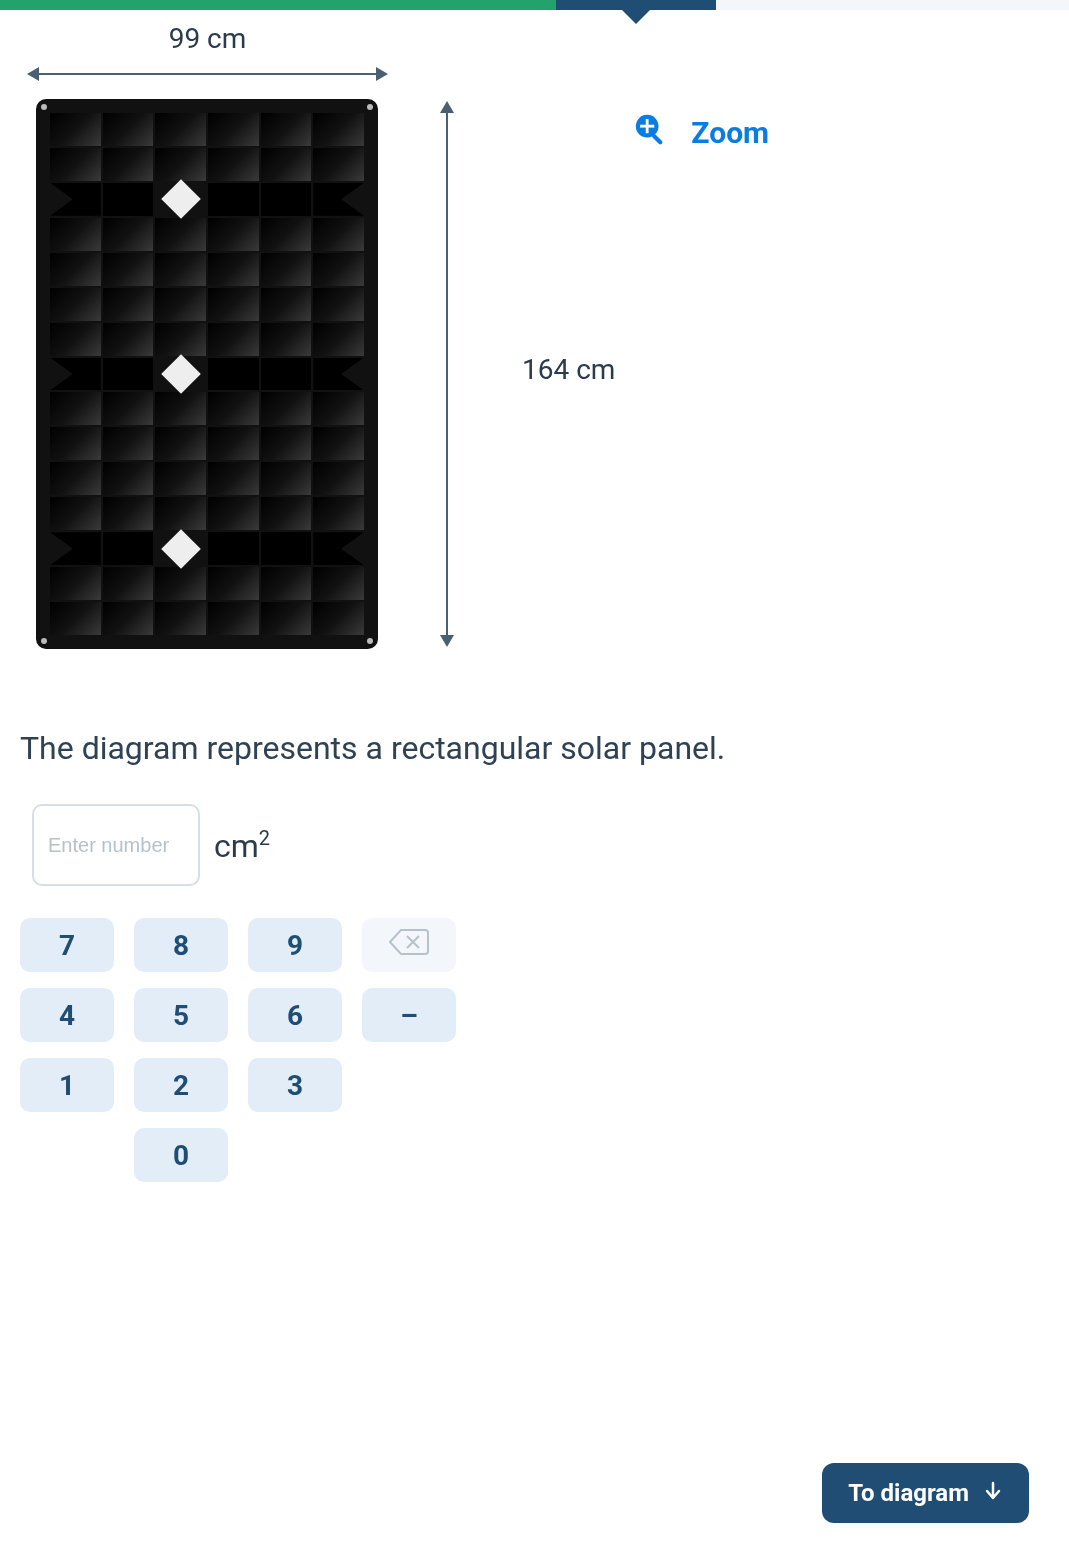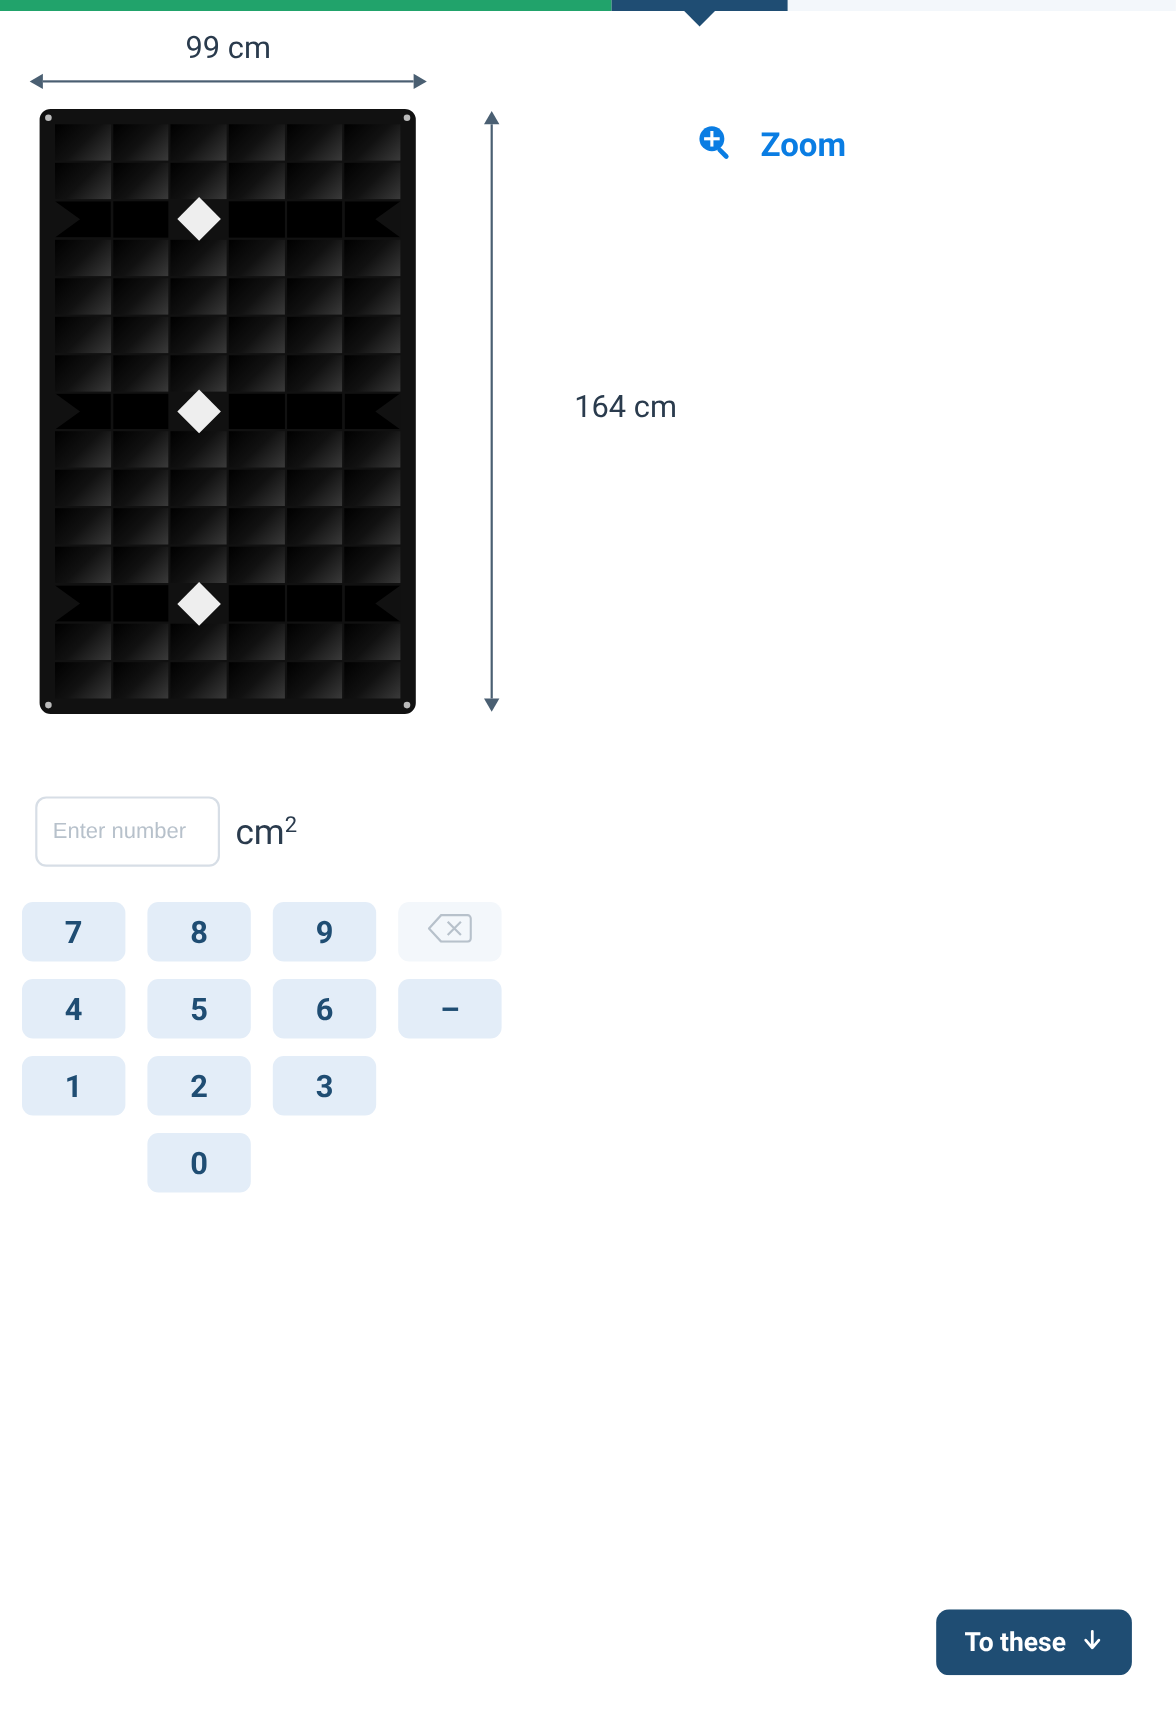--- a/index.html
+++ b/index.html
@@ -29,21 +29,21 @@
     transform: translateX(-50%);
     border: 14px solid transparent;
     border-top-color: #1f4d73;
   }
 
   
   .diagram-wrap { display: inline-block; }
 
   .width-row {
     display: flex;
-    align-items: center;
+    align-items: flex-start;
     height: 42px;
   }
   .width-label {
     width: 375px;
     text-align: center;
     font-size: 28px;
     color: #2a3b4d;
   }
 
   .width-arrow {
@@ -177,21 +177,21 @@
   
   .answer-row {
     display: flex;
     align-items: center;
     gap: 14px;
     margin-top: 8px;
     margin-left: 12px;
   }
   .answer-input {
     width: 168px;
-    height: 64px;
+    height: 82px;
     border: 2px solid #d7dee6;
     border-radius: 10px;
     font-size: 20px;
     padding: 0 14px;
     color: #2a3b4d;
   }
   .answer-input::placeholder { color: #b7c1cb; }
   .unit {
     font-size: 32px;
     color: #2a3b4d;
@@ -386,20 +386,21 @@
       <rect x="9" y="5" width="2" height="10" fill="#fff"></rect>
       <rect x="5" y="9" width="10" height="2" fill="#fff"></rect>
       <rect x="15" y="15" width="9" height="3" rx="1.5" transform="rotate(45 15 15)" fill="#0a7de3"></rect>
     </svg>
   </span>
   <span>Zoom</span>
 </div>
 
 
 <div class="question-text">
+  <p>The diagram represents a rectangular solar panel.</p>
 </div>
 
 
 <div class="answer-row">
   <input class="answer-input" type="text" placeholder="Enter number" style="">
   <span class="unit">
     <span>cm</span><sup>2</sup>
   </span>
 </div>
 
@@ -425,21 +426,21 @@
   <div class="key">1</div>
   <div class="key">2</div>
   <div class="key">3</div>
   <div class="key blank"></div>
 
   <div class="key pos0">0</div>
 </div>
 
 
 <div class="to-bottom">
-  <span>To these</span>
+  <span>To diagram</span>
   <span>
     <svg width="20" height="20" viewBox="0 0 20 20">
       <path d="M10 2 V16 M4 10 L10 17 L16 10" stroke="#fff" stroke-width="2.5" fill="none" stroke-linecap="round" stroke-linejoin="round"></path>
     </svg>
   </span>
 </div>
 
 
 
 

